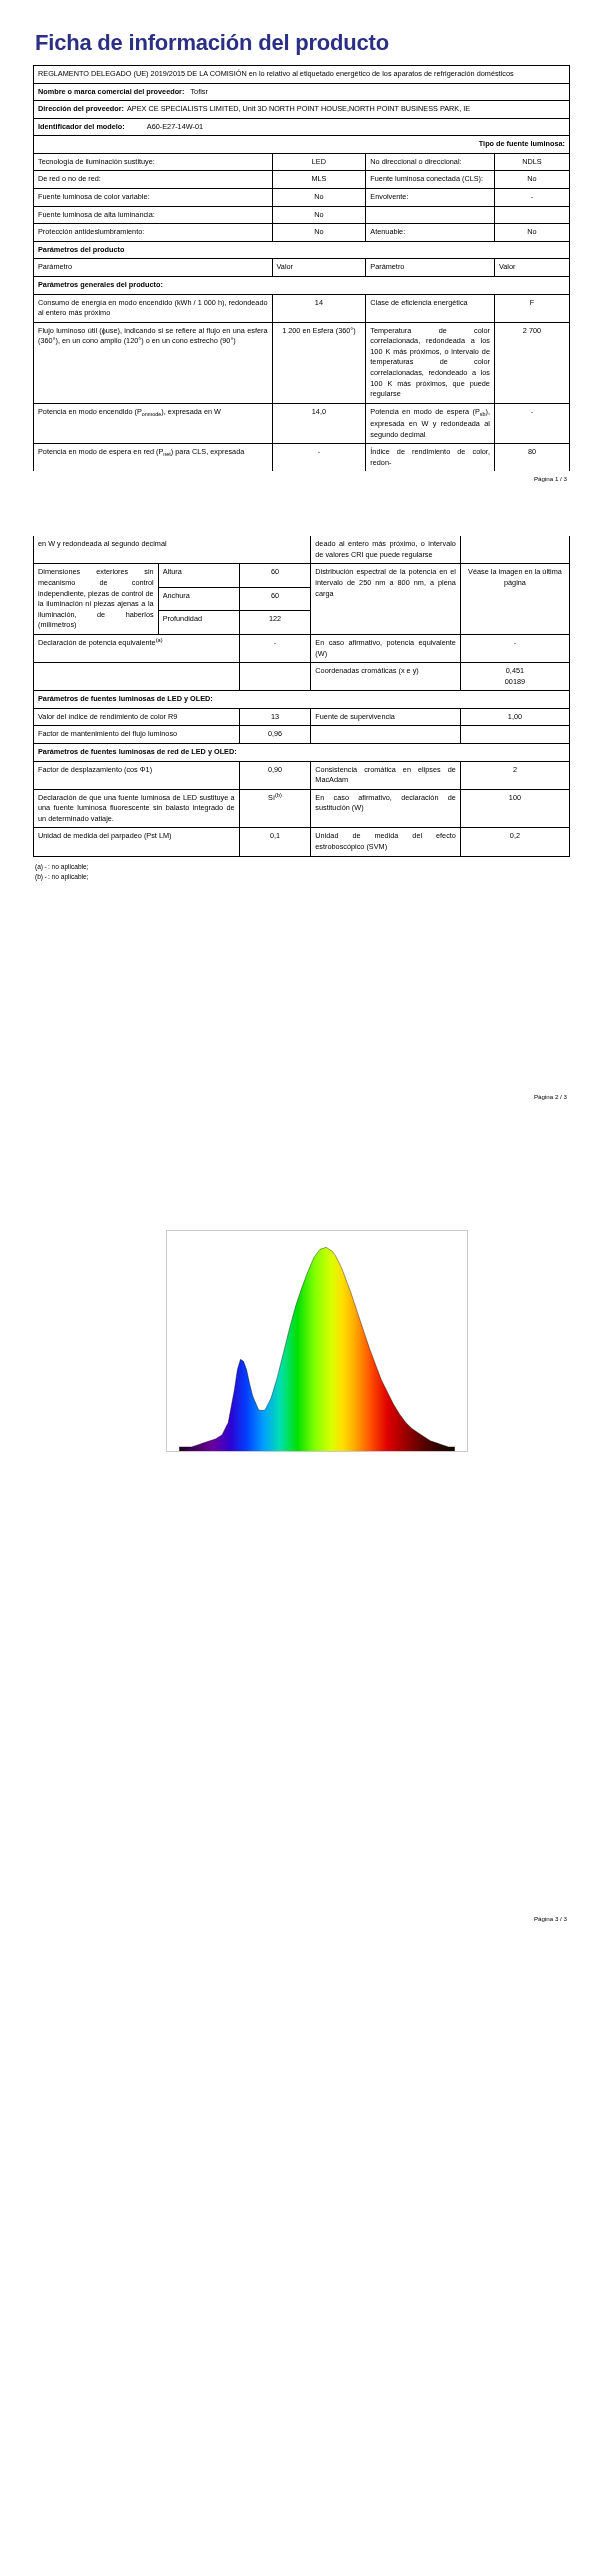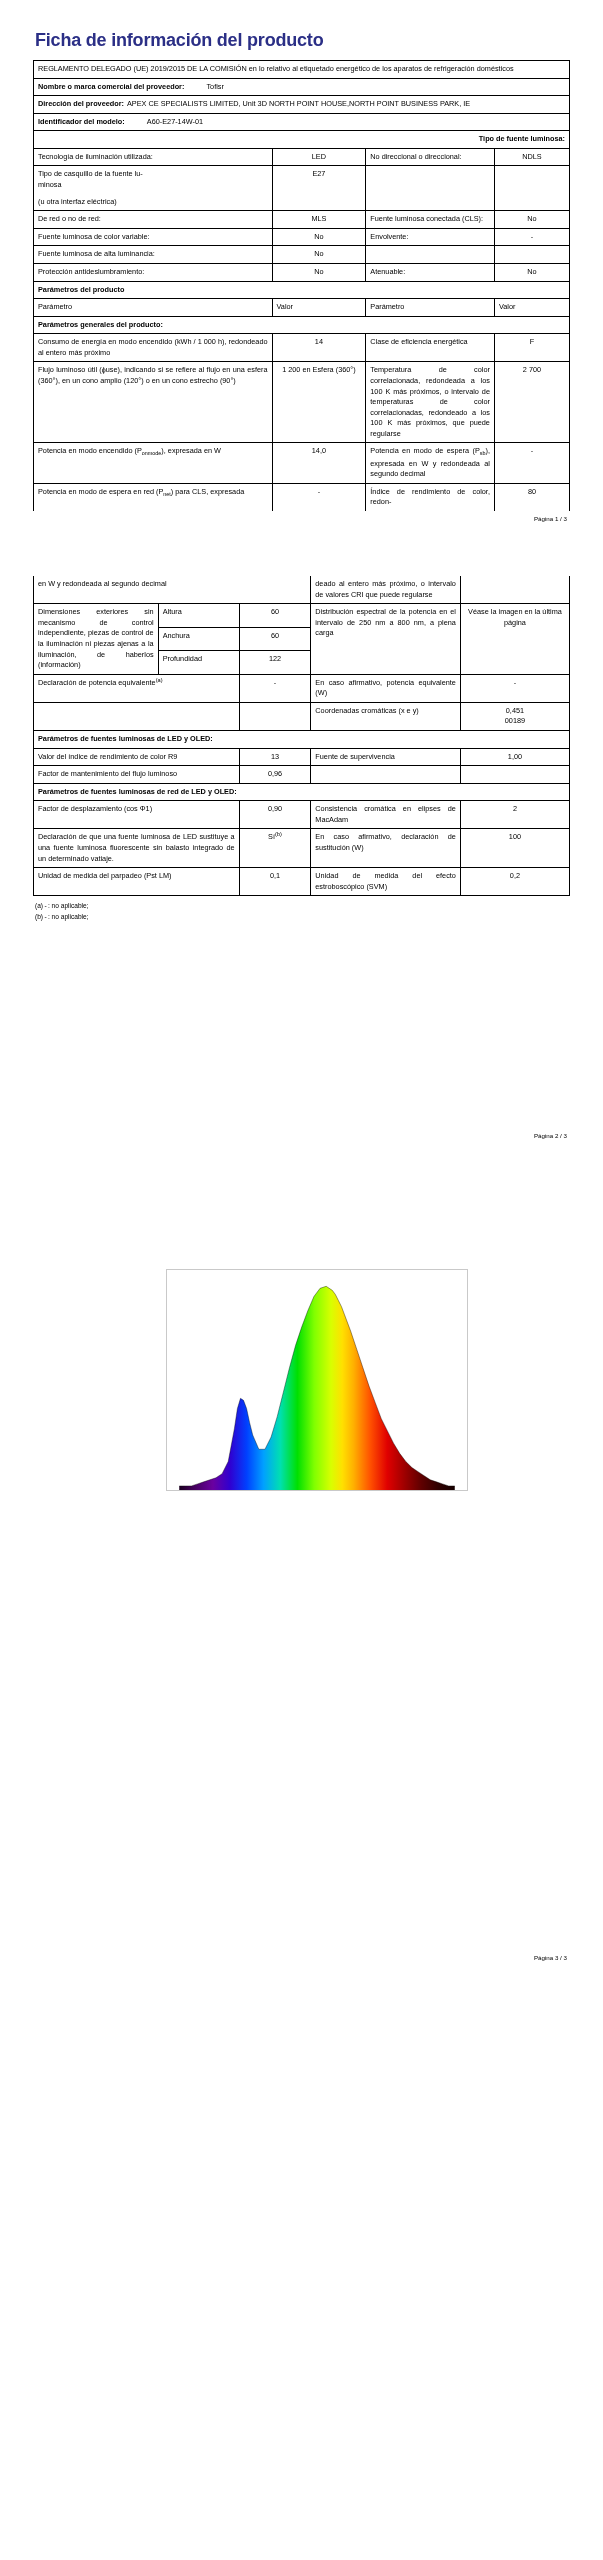--- a/index.html
+++ b/index.html
@@ -14,21 +14,21 @@
   }
   .page {
     position: relative;
     width: 603px;
     box-sizing: border-box;
   }
   .page1 { padding: 30px 33px 0 33px; }
   .page2 { padding: 0 33px 0 33px; }
 
   h1.doc-title {
-    font-size: 18px;
+    font-size: 22px;
     font-weight: bold;
     color: #2b2f86;
     margin: 0 0 9px 2px;
     letter-spacing: -0.2px;
   }
 
   table.sheet {
     width: 100%;
     border-collapse: collapse;
     table-layout: fixed;
@@ -112,55 +112,44 @@
       <col style="width:24%">
       <col style="width:14%">
     </colgroup>
     <tbody>
       <tr>
         <td colspan="4">REGLAMENTO DELEGADO (UE) 2019/2015 DE LA COMISIÓN en lo relativo al etiquetado energético de los aparatos de refrigeración domésticos</td>
       </tr>
       <tr>
         <td colspan="4">
           <span class="lbl">Nombre o marca comercial del proveedor:</span>
-          <span style="margin-left:20px">Tofisr</span>
+          <span style="margin-left:4px">Tofisr</span>
         </td>
       </tr>
       <tr>
         <td colspan="4">
           <span class="lbl">Dirección del proveedor:</span>
           <span style="margin-left:1px">APEX CE SPECIALISTS LIMITED, Unit 3D NORTH POINT HOUSE,NORTH POINT BUSINESS PARK, IE</span>
         </td>
       </tr>
       <tr>
         <td colspan="4">
           <span class="lbl">Identificador del modelo:</span>
           <span style="margin-left:20px">A60-E27-14W-01</span>
         </td>
       </tr>
       <tr>
         <td colspan="4" class="lbl">Tipo de fuente luminosa:</td>
       </tr>
 
       <tr>
-        <td class="just">Tecnología de iluminación utilizada:</td>
+        <td class="just">Tecnología de iluminación sustituye:</td>
         <td class="ctr">LED</td>
         <td class="just">No direccional o direccional:</td>
         <td class="ctr">NDLS</td>
-      </tr>
-      <tr>
-        <td>
-          <span>Tipo de casquillo de la fuente lu-</span><br>
-          <span>minosa</span>
-          <div style="height:6px"></div>
-          <span>(u otra interfaz eléctrica)</span>
-        </td>
-        <td class="ctr">E27</td>
-        <td></td>
-        <td class="ctr"></td>
       </tr>
       <tr>
         <td>De red o no de red:</td>
         <td class="ctr">MLS</td>
         <td class="just">Fuente luminosa conectada (CLS):</td>
         <td class="ctr">No</td>
       </tr>
       <tr>
         <td class="just">Fuente luminosa de color variable:</td>
         <td class="ctr">No</td>
@@ -244,21 +233,21 @@
       <col style="width:17.5%">
     </colgroup>
     <tbody>
       <tr>
         <td colspan="3" class="just" style="border-top:none;border-bottom:none">en W y redondeada al segundo decimal</td>
         <td class="just" style="border-top:none;border-bottom:none">deado al entero más próximo, o intervalo de valores CRI que puede regularse</td>
         <td style="border-top:none;border-bottom:none"></td>
       </tr>
 
       <tr>
-        <td rowspan="3" class="just">Dimensiones exteriores sin mecanismo de control independiente, piezas de control de la iluminación ni piezas ajenas a la iluminación, de haberlos (información)</td>
+        <td rowspan="3" class="just">Dimensiones exteriores sin mecanismo de control independiente, piezas de control de la iluminación ni piezas ajenas a la iluminación, de haberlos (milímetros)</td>
         <td>Altura</td>
         <td class="ctr">60</td>
         <td rowspan="3" class="just">Distribución espectral de la potencia en el intervalo de 250 nm a 800 nm, a plena carga</td>
         <td rowspan="3" class="ctr">Véase la imagen en la última página</td>
       </tr>
       <tr>
         <td>Anchura</td>
         <td class="ctr">60</td>
       </tr>
       <tr>

